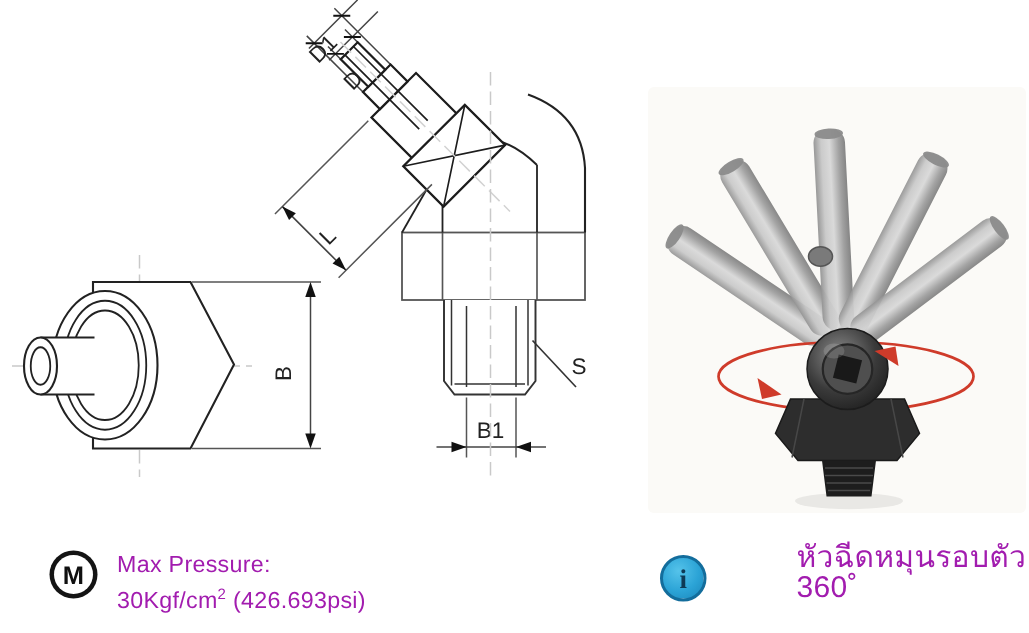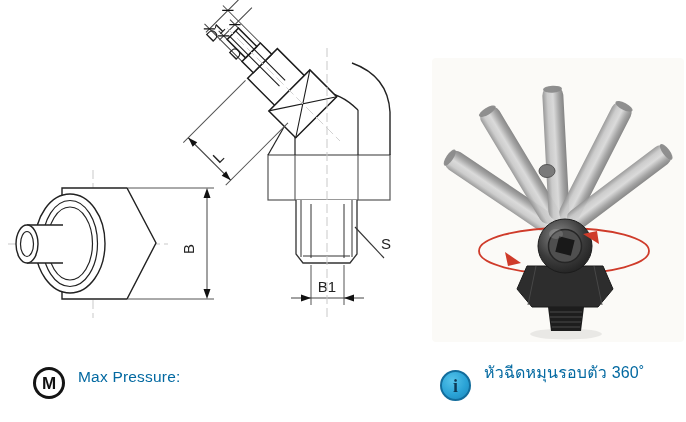--- a/index.html
+++ b/index.html
@@ -6,23 +6,23 @@
   body{font-family:"Liberation Sans","DejaVu Sans",sans-serif;}
   #stage{position:relative;width:686px;height:422px;background:#fff;overflow:hidden;}
   #drawing{position:absolute;left:0;top:0;}
   .footer-item{position:absolute;display:flex;align-items:flex-start;gap:13px;}
   .badge{flex:0 0 auto;border-radius:50%;display:flex;align-items:center;justify-content:center;}
   .m-badge{width:32px;height:32px;background:#141414;}
   .m-badge .ring{width:26px;height:26px;border-radius:50%;background:#ffffff;display:flex;align-items:center;justify-content:center;}
   .m-badge .ring span{font-size:17px;font-weight:bold;color:#101010;line-height:1;}
   .i-badge{width:31px;height:31px;background:radial-gradient(circle at 38% 32%, #55c3ea 0%, #2ba3d6 55%, #1b86ba 100%);border:2px solid #136d9c;box-sizing:border-box;}
   .i-badge span{font-family:"Liberation Serif","DejaVu Serif",serif;font-size:18px;font-weight:bold;color:#0e3a55;line-height:1;}
-  .f-text{color:#0369a1;font-size:15.5px;line-height:19.5px;letter-spacing:.2px;}
+  .f-text{color:#a21caf;font-size:15.5px;line-height:19.5px;letter-spacing:.2px;}
   .f-text sup{font-size:10px;}
-  .thai{font-size:16px;}
+  .thai{font-size:20px;margin-left:47px;}
 </style>
 </head>
 <body>
 
 <div id="stage">
 
 <svg id="drawing" width="686" height="360" viewBox="0 0 686 360">
   <defs>
     <linearGradient id="tg" x1="0" y1="-11" x2="0" y2="11" gradientUnits="userSpaceOnUse">
       <stop offset="0" stop-color="#8f8f8f"></stop>
@@ -170,20 +170,21 @@
 </svg>
 
 <div class="footer-item" style="left:33px;top:367px;">
   <div class="badge m-badge">
     <div class="ring">
           <span>M</span>
         </div>
   </div>
   <div class="f-text">
     <div>Max Pressure:</div>
+    <div><span>30Kgf/cm</span><sup>2</sup><span> (426.693psi)</span></div>
   </div>
 </div>
 
 <div class="footer-item" style="left:440px;top:363px;">
   <div class="badge i-badge" style="margin-top:7px;">
     <span>i</span>
   </div>
   <div class="f-text">
     <div class="thai">หัวฉีดหมุนรอบตัว 360˚</div>
   </div>

